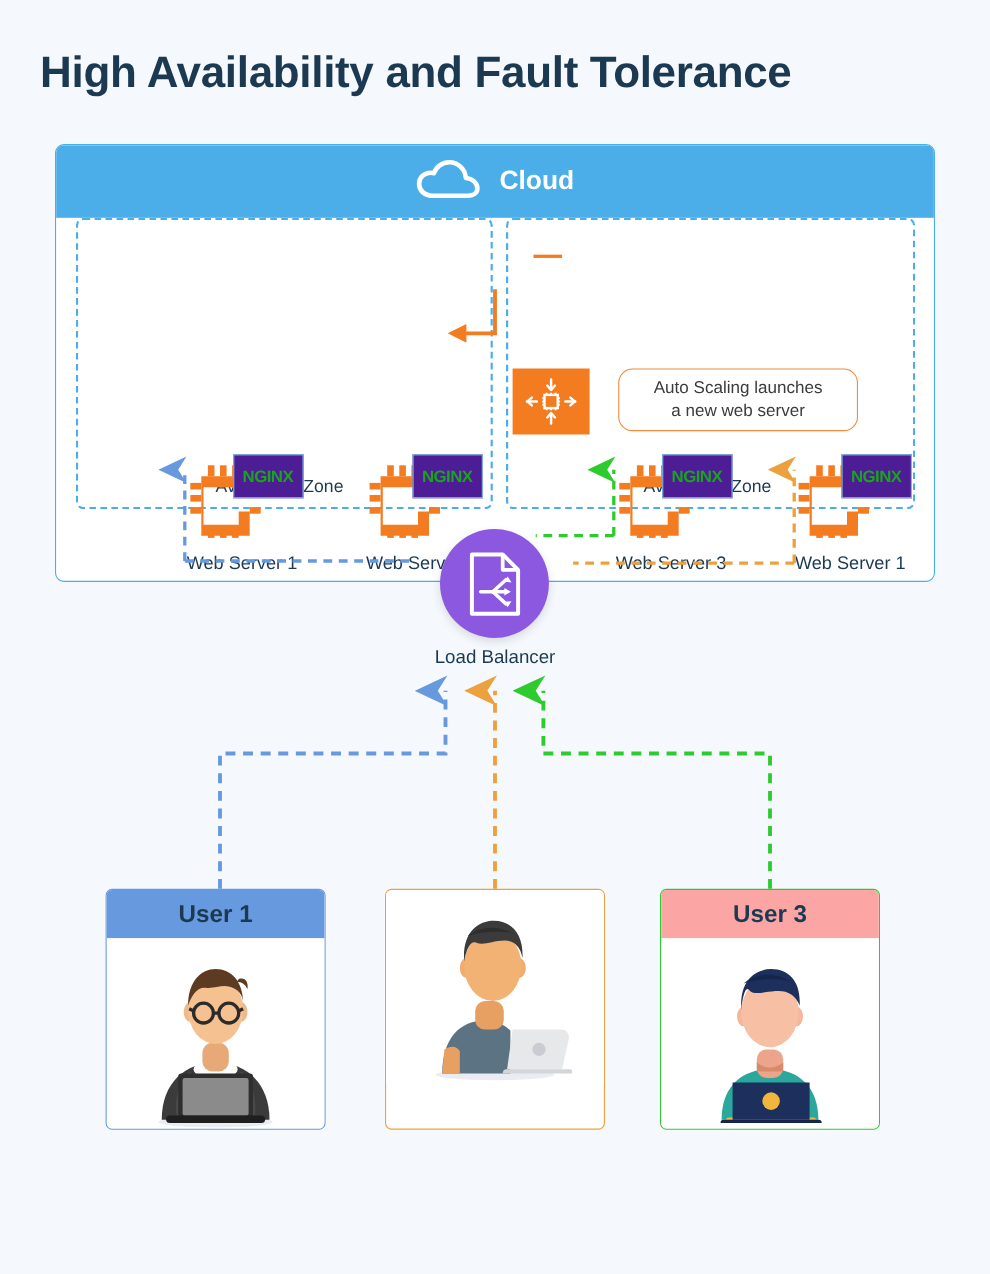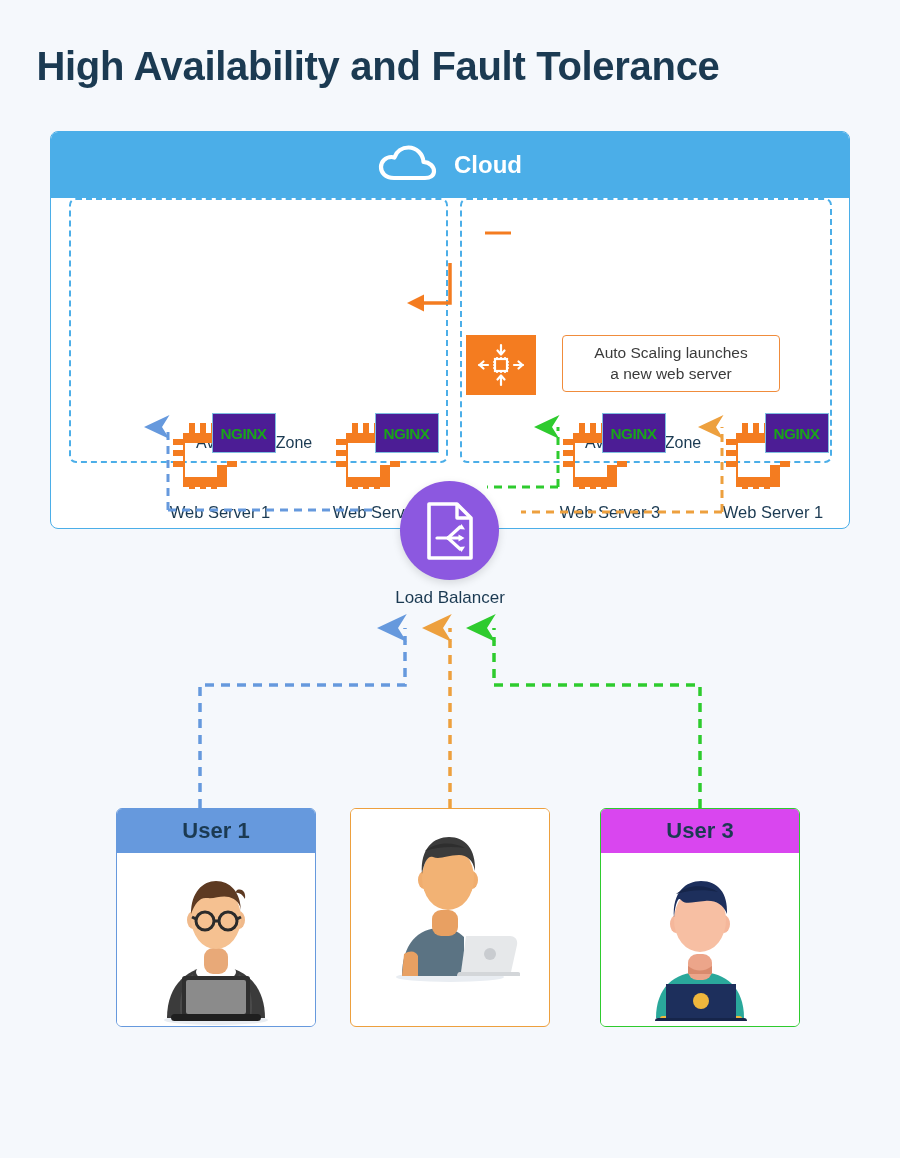--- a/index.html
+++ b/index.html
@@ -82,21 +82,21 @@
     position: absolute; left: 415px; top: 203px;
     width: 70px; height: 60px;
     background: #f47c20;
     display: flex; align-items: center; justify-content: center;
   }
   .autoscale-callout {
     position: absolute; left: 511px; top: 203px;
     width: 218px; height: 57px;
     background: #ffffff;
     border: 1.5px solid #f08c3c;
-    border-radius: 4px;
+    border-radius: 13px;
     display: flex; flex-direction: column;
     align-items: center; justify-content: center;
     font-size: 15.5px; color: #3b3b3b; line-height: 1.35;
   }
 
   
   .lb-circle {
     position: absolute; left: 400px; top: 481px;
     width: 99px; height: 99px; border-radius: 50%;
     background: #8c58e0;
@@ -115,21 +115,21 @@
     border-radius: 6px; overflow: hidden;
   }
   .user-card .uhead {
     height: 44px; display: flex; align-items: center; justify-content: center;
     font-size: 22px; font-weight: bold; color: #1b3a52;
   }
   .user-card .ubody {
     height: 175px; display: flex; align-items: flex-end; justify-content: center;
     background: #ffffff;
   }
-  #user1 { left: 116px; top: 808px; border: 1.5px solid #6699dd; }
+  #user1 { left: 96px; top: 808px; border: 1.5px solid #6699dd; }
   #user2 { left: 350px; top: 808px; border: 1.5px solid #eda03e; }
   #user3 { left: 600px; top: 808px; border: 1.5px solid #2ecb2e; }
 
   
   .logo {
     position: absolute; left: 375px; top: 1078px;
     width: 150px; height: 34px;
   }
 
   svg.overlay {
@@ -400,21 +400,21 @@
                  c-12 0 -19 5 -26 2 c-5 -2 -9 5 -11 17 z" fill="#3b3b3b"></path>
         <path d="M45 27 c10 -9 28 -10 40 -3 c-14 -2 -28 -1 -40 3 z" fill="#2e2e2e"></path>
         <path d="M86 112 l44 0 c5 0 8 4 7 9 l-6 27 l-50 0 z" fill="#e6e8ea"></path>
         <path d="M80 148 l58 0 c2 0 3 2 3 4 l-64 0 c0 -2 1 -4 3 -4 z" fill="#d3d6d9"></path>
         <circle cx="110" cy="130" r="6" fill="#c9ccd0"></circle>
       </svg>
     </div>
   </div>
 
   <div class="user-card" id="user3">
-    <div class="uhead" style="background:#d946ef">
+    <div class="uhead" style="background:#fca5a5">
       <span>User 3</span>
     </div>
     <div class="ubody">
       <svg width="140" height="160" viewBox="0 0 140 160">
         <path d="M26 150 c0 -30 18 -46 44 -46 c26 0 44 16 44 46 z" fill="#2aa89b"></path>
         <rect x="58" y="86" width="24" height="26" rx="9" fill="#eca58a"></rect>
         <path d="M58 98 c8 6 16 6 24 0 l0 8 l-24 0 z" fill="#d98a6d"></path>
         <ellipse cx="46" cy="56" rx="6" ry="9" fill="#f5b79b"></ellipse>
         <ellipse cx="94" cy="56" rx="6" ry="9" fill="#f5b79b"></ellipse>
         <ellipse cx="70" cy="52" rx="26" ry="32" fill="#f7bfa3"></ellipse>

